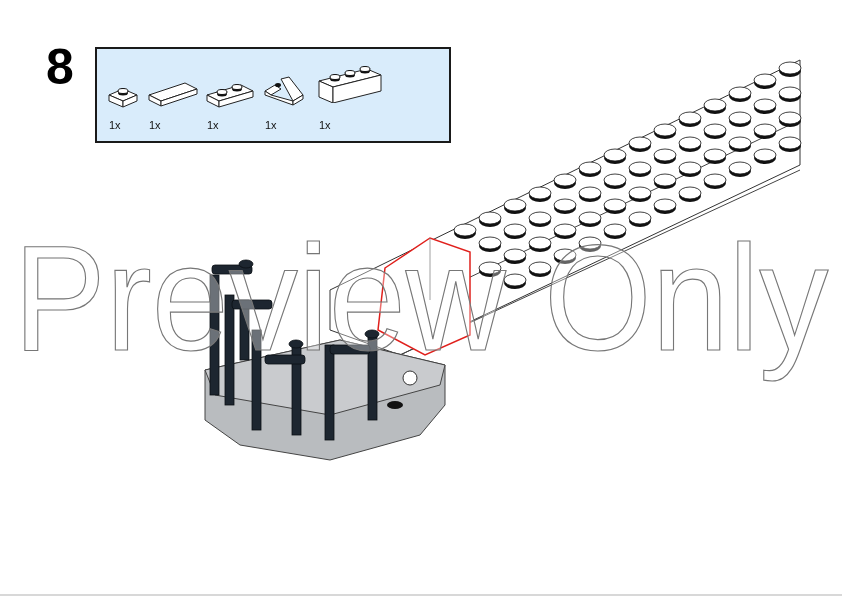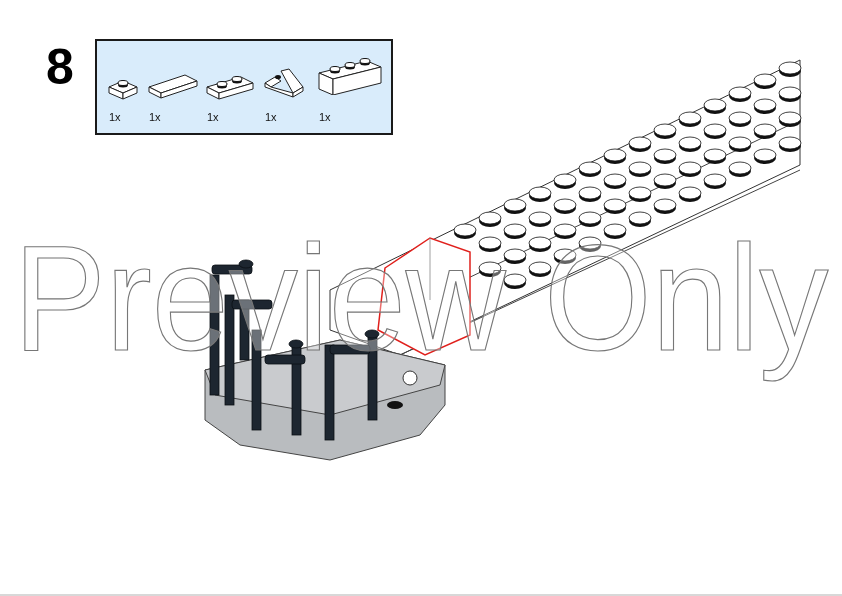--- a/index.html
+++ b/index.html
@@ -1,18 +1,18 @@
 <!DOCTYPE html>
 <html><head>
 <meta charset="utf-8">
 <style>
   html,body{margin:0;padding:0;background:#fff;}
   body{width:842px;height:596px;position:relative;overflow:hidden;font-family:"Liberation Sans",sans-serif;}
   .step-number{position:absolute;left:46px;top:42px;font-size:50px;font-weight:bold;color:#000;line-height:1;font-family:"Liberation Sans",sans-serif;}
-  .parts-box{position:absolute;left:95px;top:39px;width:298px;height:96px;background:#d9ecfb;border:2px solid #1a1a1a;box-sizing:border-box;}
+  .parts-box{position:absolute;left:95px;top:47px;width:356px;height:96px;background:#d9ecfb;border:2px solid #1a1a1a;box-sizing:border-box;}
   .part{position:absolute;top:0;height:92px;}
   .part svg{position:absolute;left:0;top:22px;}
   .qty{position:absolute;top:70px;font-size:11px;color:#111;font-family:"Liberation Sans",sans-serif;}
   .model{position:absolute;left:0;top:0;width:842px;height:596px;}
   .watermark{position:absolute;left:0;top:228px;width:842px;height:160px;}
   .bottom-rule{position:absolute;left:0;top:594px;width:842px;height:2px;background:#d8d8d8;}
 </style>
 </head>
 <body>
 

